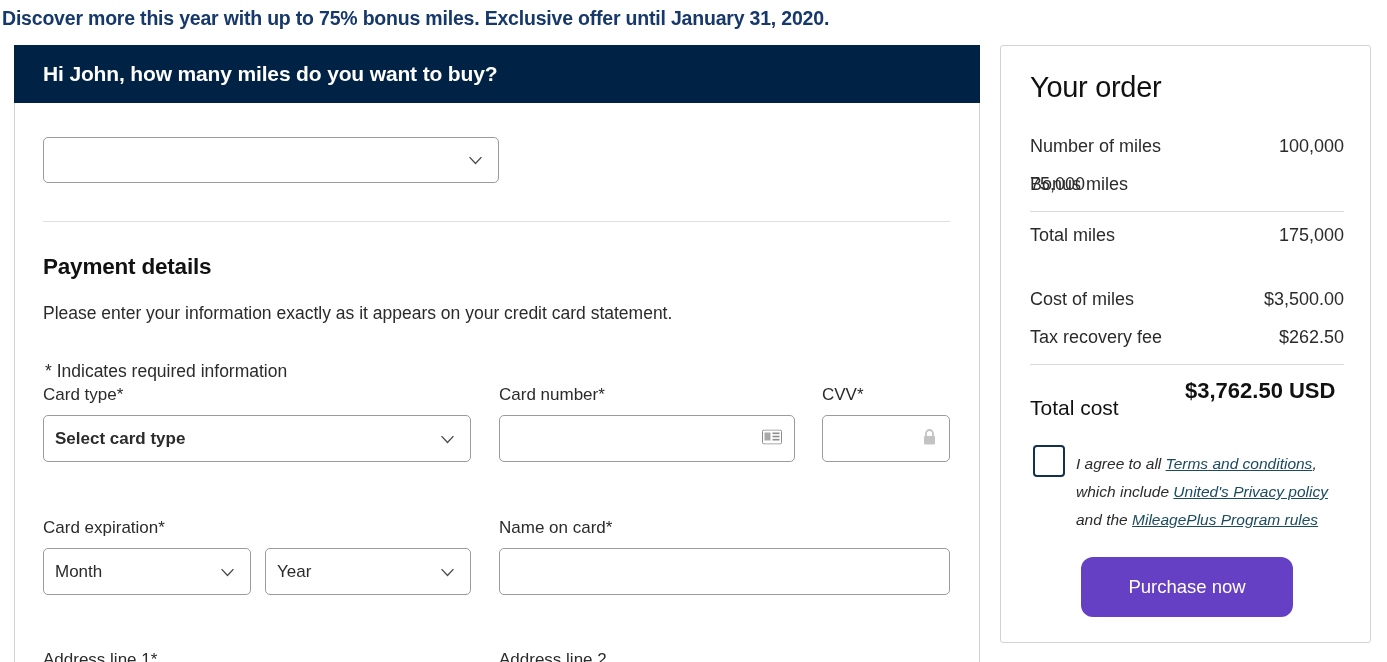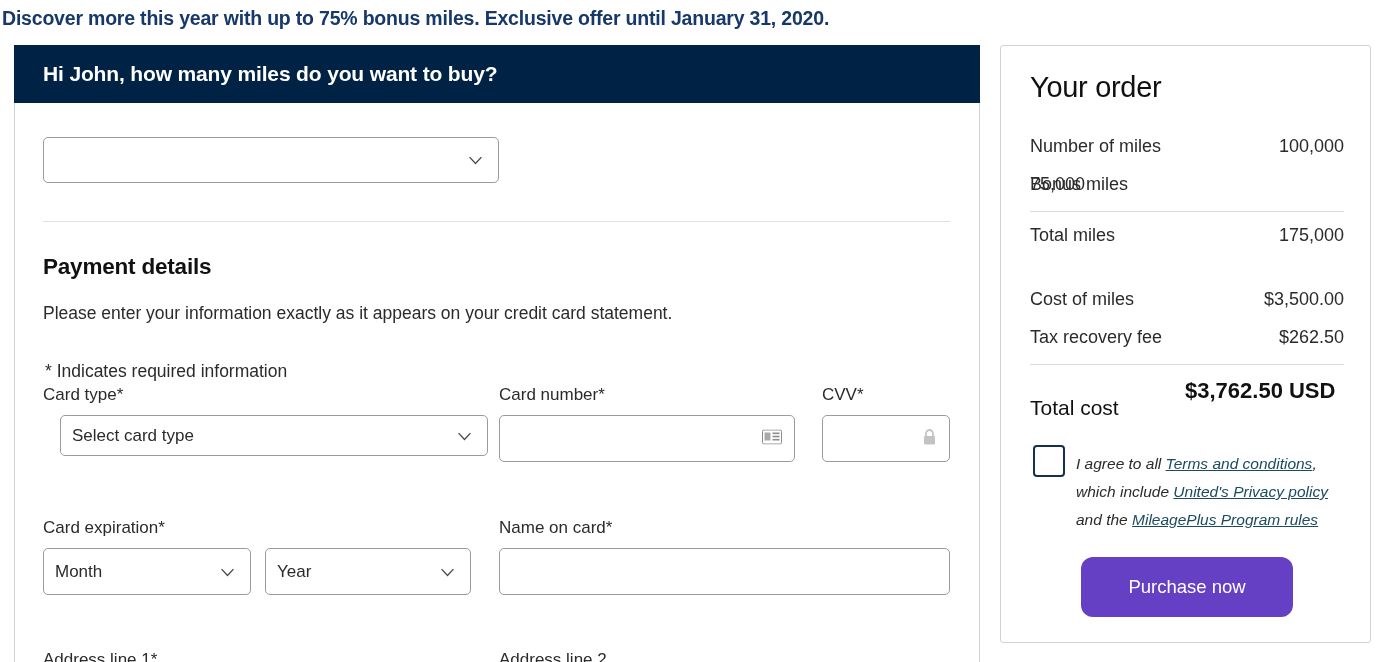--- a/index.html
+++ b/index.html
@@ -301,21 +301,21 @@
 
 <div class="divider"></div>
 
 <div class="pay-title">Payment details</div>
 <div class="pay-sub">Please enter your information exactly as it appears on your credit card statement.</div>
 <div class="pay-req">* Indicates required information</div>
 
 <div class="field-label" style="left:43px; top:385px;">
   <span>Card type</span><span class="req-star">*</span>
 </div>
-<div class="inputbox" style="left:60px; top:415px; width:428px; height:41px;">
+<div class="inputbox" style="left:43px; top:415px; width:428px; height:47px;font-weight:bold;">
   <span class="ph">Select card type</span>
   <span class="chev">
     <svg viewBox="0 0 20 20" width="17" height="17">
         <path d="M3 6 L10 13.5 L17 6" fill="none" stroke="#4a4a4a" stroke-width="1.6"></path>
       </svg>
   </span>
 </div>
 
 <div class="field-label" style="left:499px; top:385px;">
   <span>Card number</span><span class="req-star">*</span>

